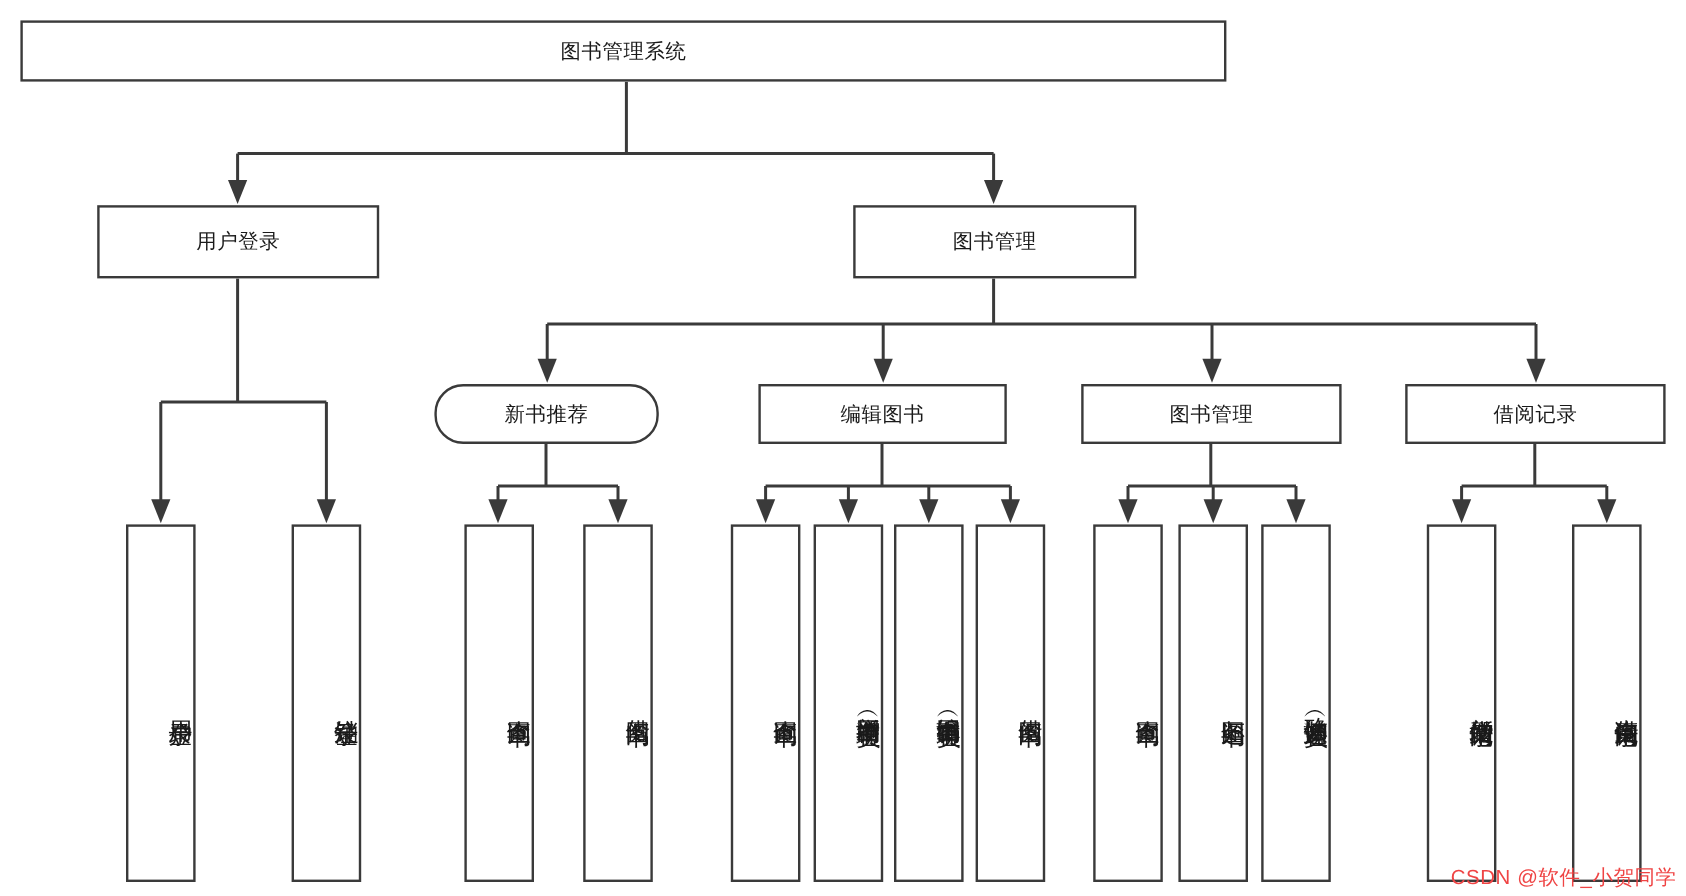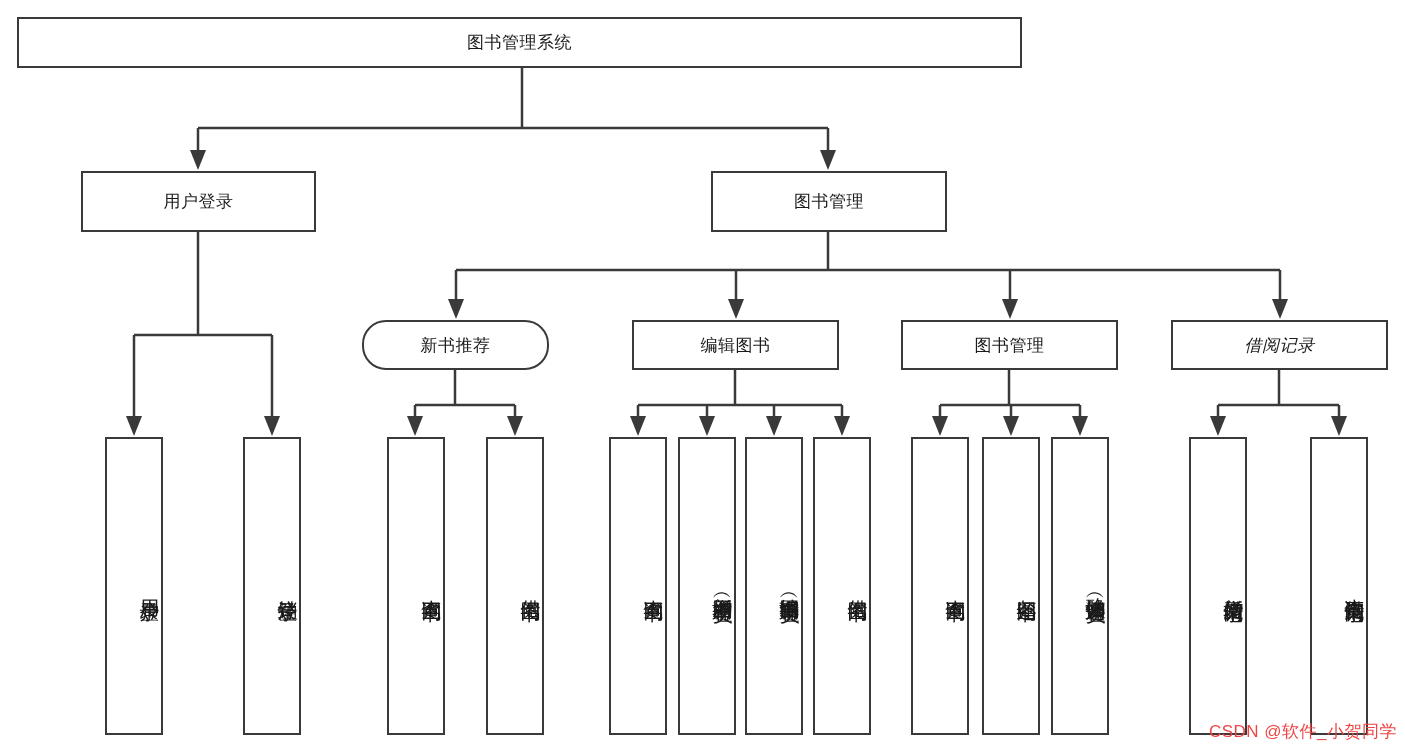--- a/index.html
+++ b/index.html
@@ -136,21 +136,21 @@
       </div>
       <div class="node horiz" style="left: 362px; top: 320px; width: 187px; height: 50px; border-radius: 24px;">
         <span>新书推荐</span>
       </div>
       <div class="node horiz" style="left: 632px; top: 320px; width: 207px; height: 50px;">
         <span>编辑图书</span>
       </div>
       <div class="node horiz" style="left: 901px; top: 320px; width: 217px; height: 50px;">
         <span>图书管理</span>
       </div>
-      <div class="node horiz" style="left: 1171px; top: 320px; width: 217px; height: 50px; font-style: italic;">
+      <div class="node horiz" style="left: 1171px; top: 320px; width: 217px; height: 50px;">
         <span>借阅记录</span>
       </div>
       <div class="node vert" style="left: 105px; top: 437px; width: 58px; height: 298px;">
         <span class="vtext">用户登录</span>
       </div>
       <div class="node vert" style="left: 243px; top: 437px; width: 58px; height: 298px;">
         <span class="vtext">注销登录</span>
       </div>
       <div class="node vert" style="left: 387px; top: 437px; width: 58px; height: 298px;">
         <span class="vtext">查询图书</span>

